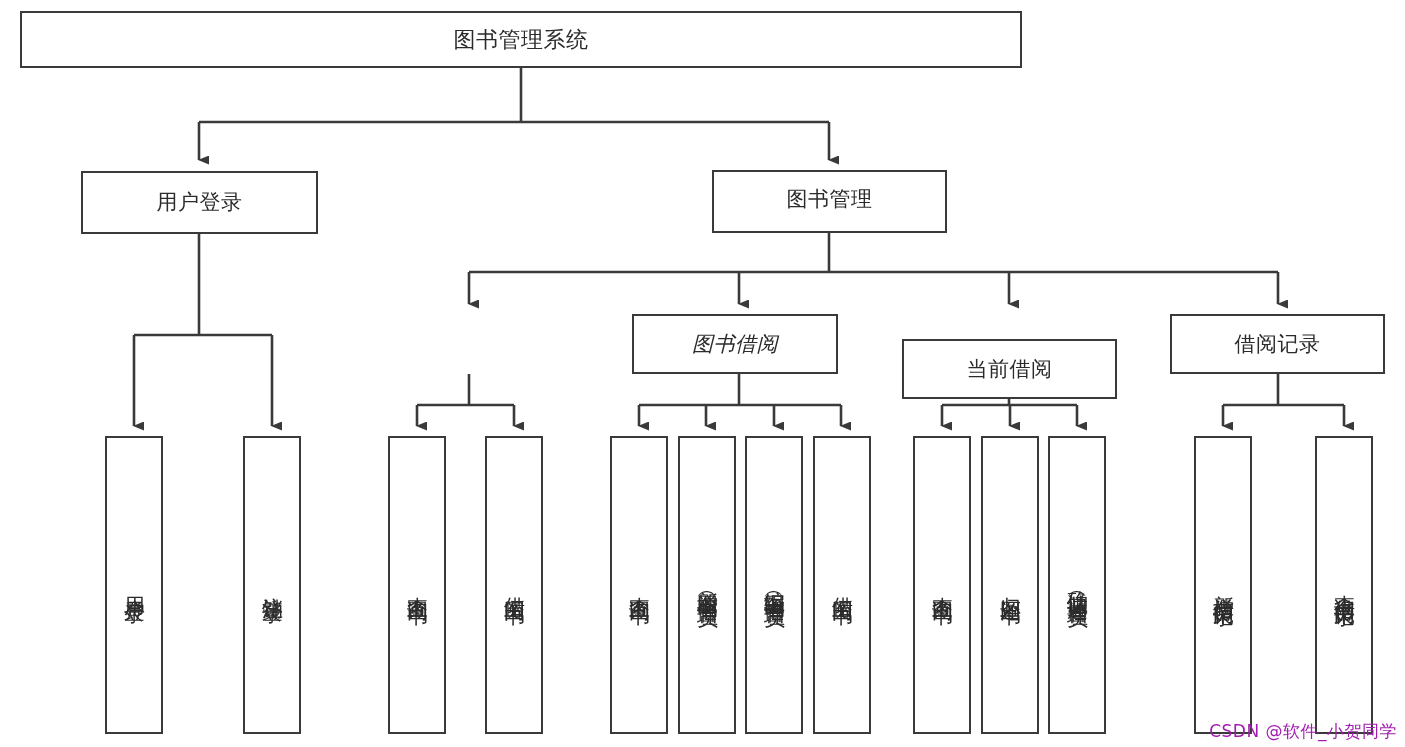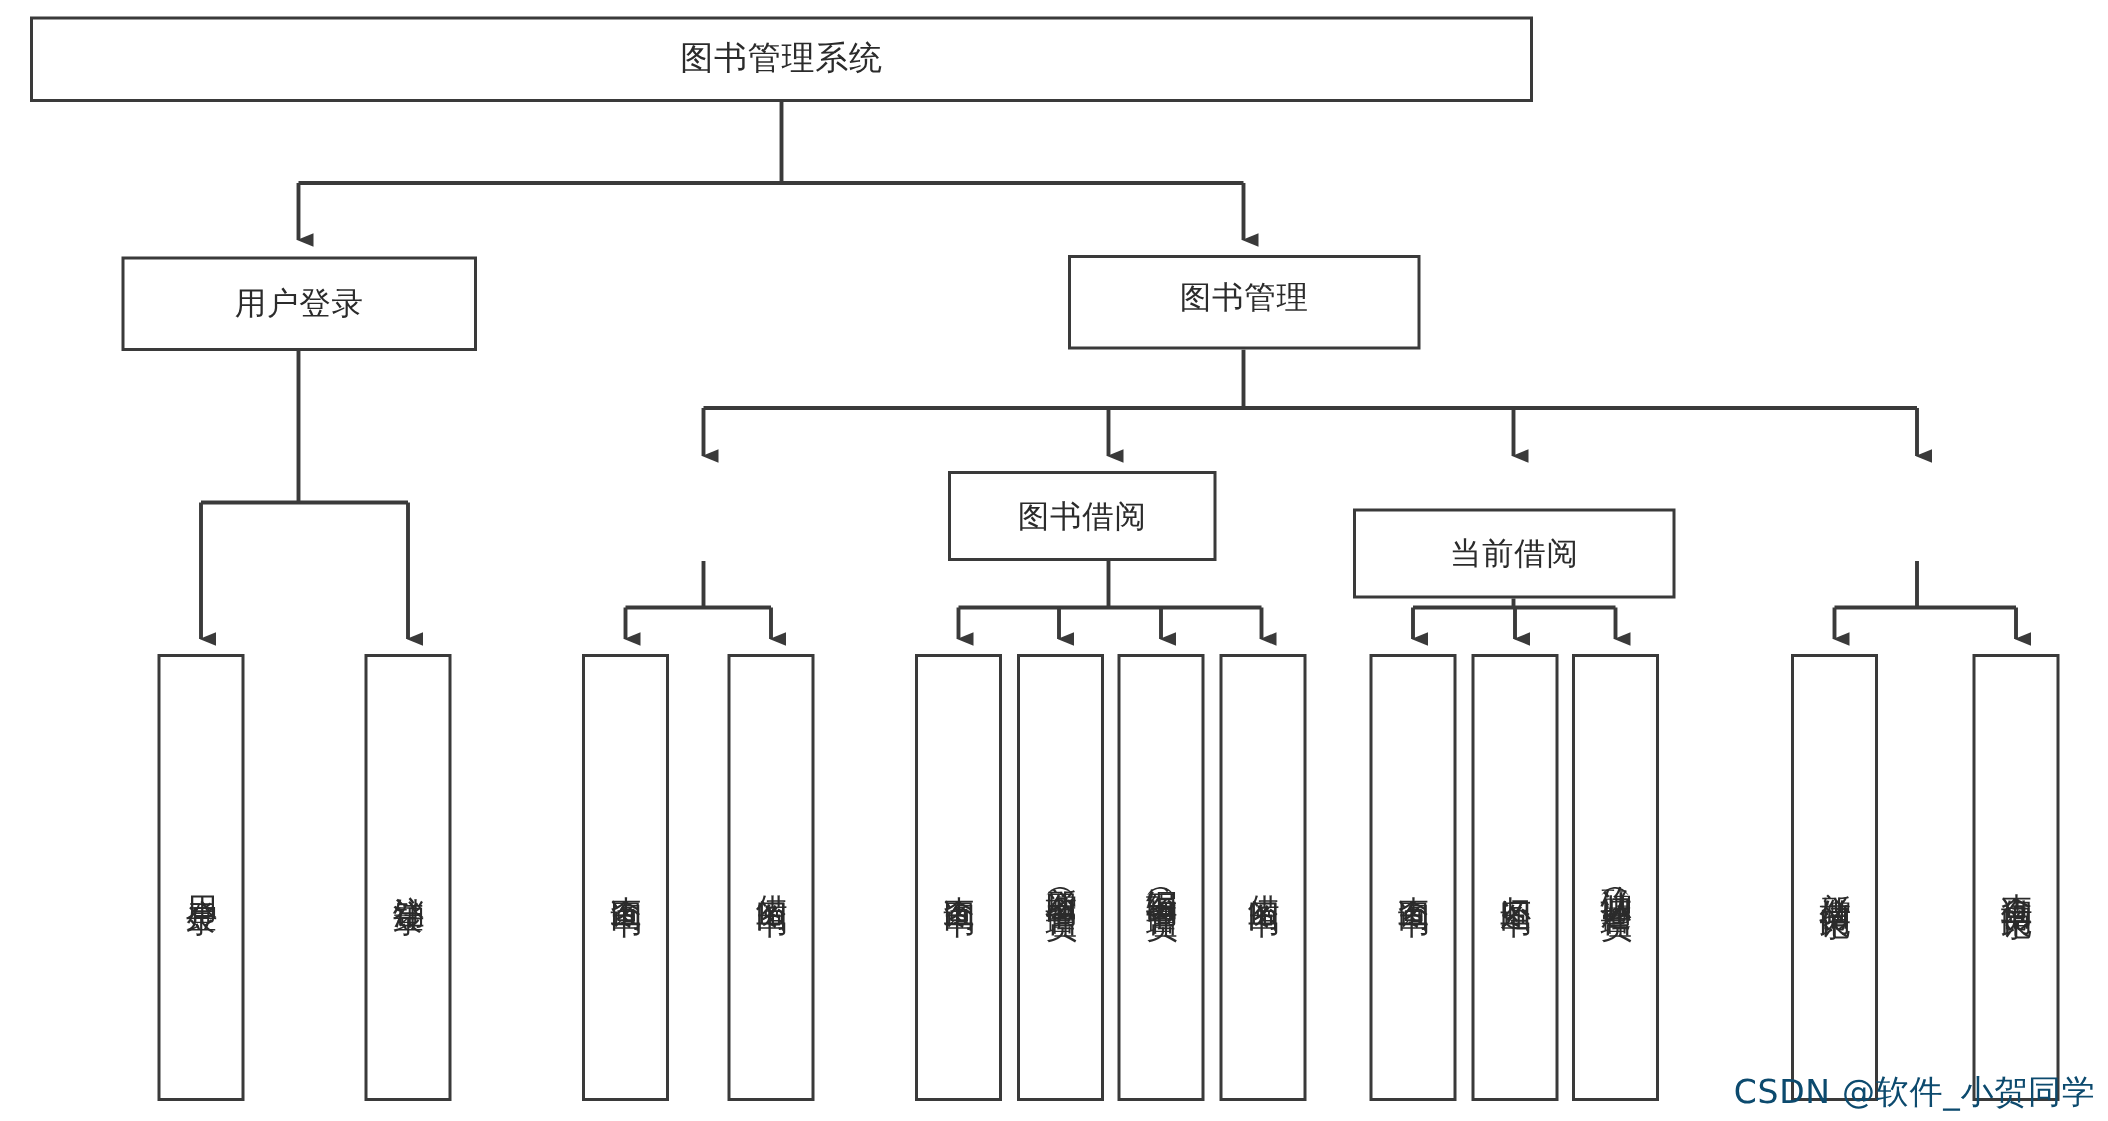--- a/index.html
+++ b/index.html
@@ -59,22 +59,22 @@
     text-orientation: upright;
     font-size: 21px;
     letter-spacing: 2.5px;
     line-height: 1.0;
     max-height: 280px;
   }
   .watermark {
     position: absolute;
     right: 8px;
     bottom: 4px;
-    font-size: 22px;
-    color: #0c4a6e;
+    font-size: 17px;
+    color: #a21caf;
     letter-spacing: 0.5px;
     white-space: nowrap;
     pointer-events: none;
   }
 </style>
 </head>
 <body>
 
 <div id="diagram-root">
 
@@ -132,26 +132,29 @@
     <span class="node-label">图书管理系统</span>
   </div>
 
   <div class="node-box h-node" style="left:81px; top:171px; width:237px; height:63px;">
     <span class="node-label">用户登录</span>
   </div>
   <div class="node-box h-node" style="left:712px; top:170px; width:235px; height:63px;font-family:Liberation Mono, monospace;">
     <span class="node-label">图书管理</span>
   </div>
 
-  <div class="node-box h-node" style="left:632px; top:314px; width:179px; height:60px;">
+  <div class="node-box h-node" style="left:632px; top:314px; width:206px; height:60px;font-style:italic;">
     <span class="node-label">图书借阅</span>
   </div>
   <div class="node-box h-node" style="left:902px; top:314px; width:215px; height:60px;margin-top:25px;">
     <span class="node-label">当前借阅</span>
   </div>
+  <div class="node-box h-node" style="left:1170px; top:314px; width:215px; height:60px;">
+    <span class="node-label">借阅记录</span>
+  </div>
 
   <div class="node-box v-node" style="left:105px; top:436px; width:58px; height:298px;">
     <span class="node-label">用户登录</span>
   </div>
   <div class="node-box v-node" style="left:243px; top:436px; width:58px; height:298px;">
     <span class="node-label">注销登录</span>
   </div>
 
   <div class="node-box v-node" style="left:388px; top:436px; width:58px; height:298px;">
     <span class="node-label">查询图书</span>

